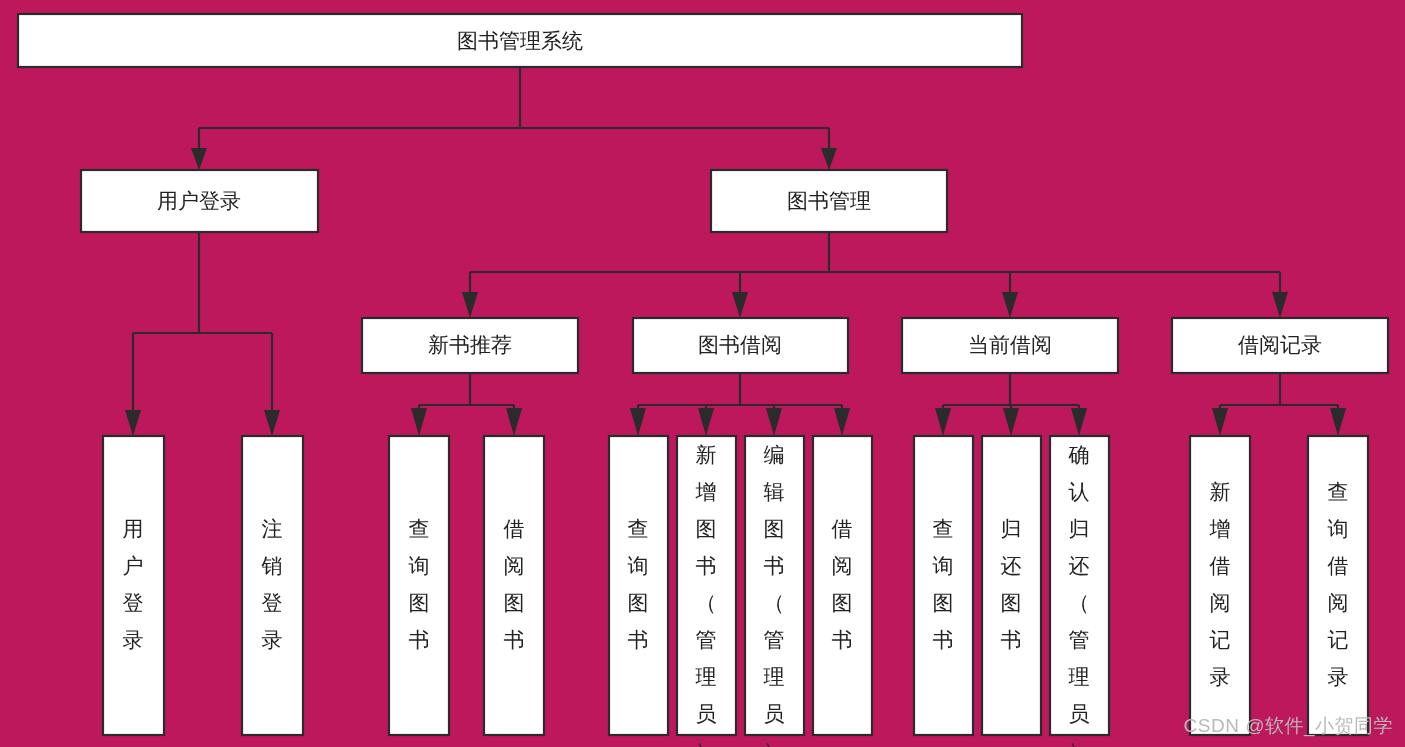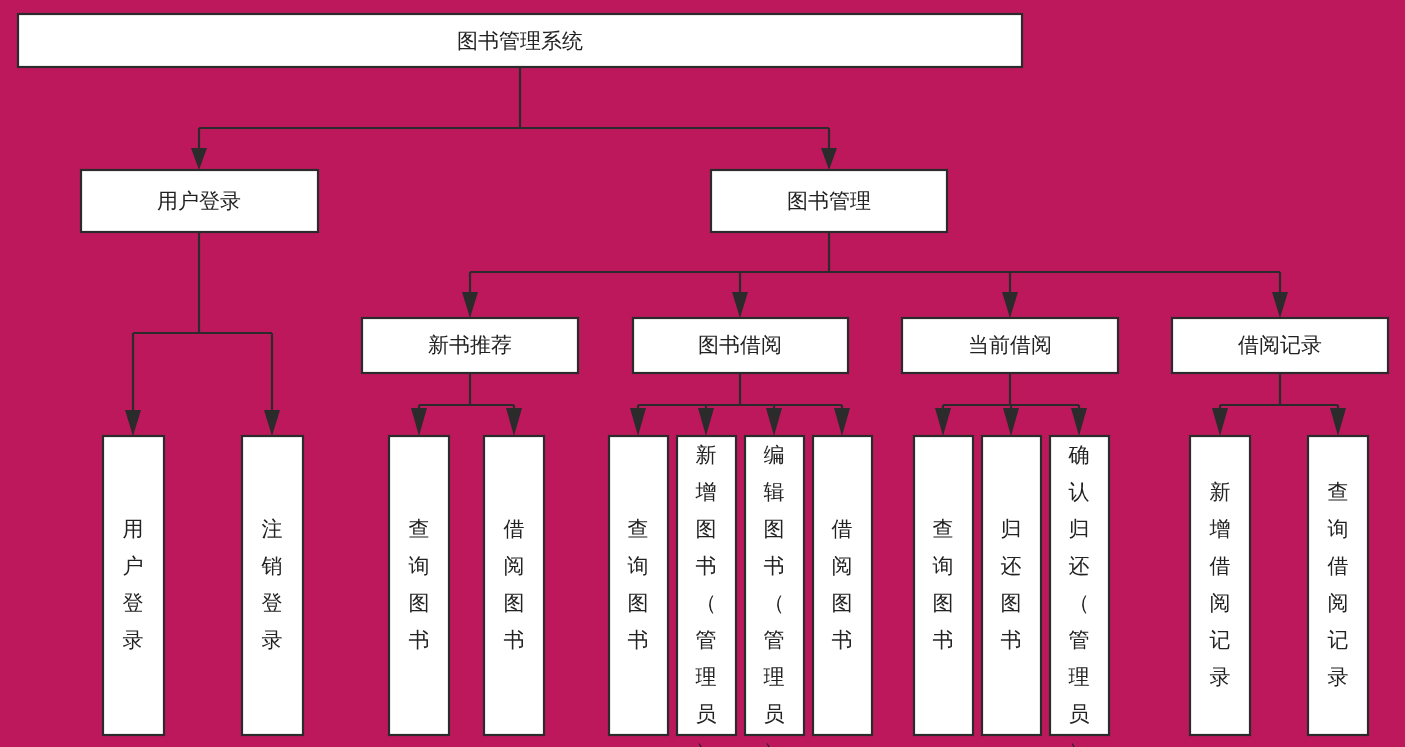--- a/index.html
+++ b/index.html
@@ -224,14 +224,15 @@
       <rect class="node-box" x="1190" y="436" width="60" height="299"></rect>
       <text class="node-label-v" x="1220" y="586"><tspan x="1220" y="493">新</tspan><tspan x="1220" y="530">增</tspan><tspan x="1220" y="567">借</tspan><tspan x="1220" y="604">阅</tspan><tspan x="1220" y="641">记</tspan><tspan x="1220" y="678">录</tspan></text>
     </g>
     <g>
       <rect class="node-box" x="1308" y="436" width="60" height="299"></rect>
       <text class="node-label-v" x="1338" y="586"><tspan x="1338" y="493">查</tspan><tspan x="1338" y="530">询</tspan><tspan x="1338" y="567">借</tspan><tspan x="1338" y="604">阅</tspan><tspan x="1338" y="641">记</tspan><tspan x="1338" y="678">录</tspan></text>
     </g>
 
   </svg>
 
+  <div class="watermark-text">CSDN @软件_小贺同学</div>
 
 </div>
 
 </body></html>

